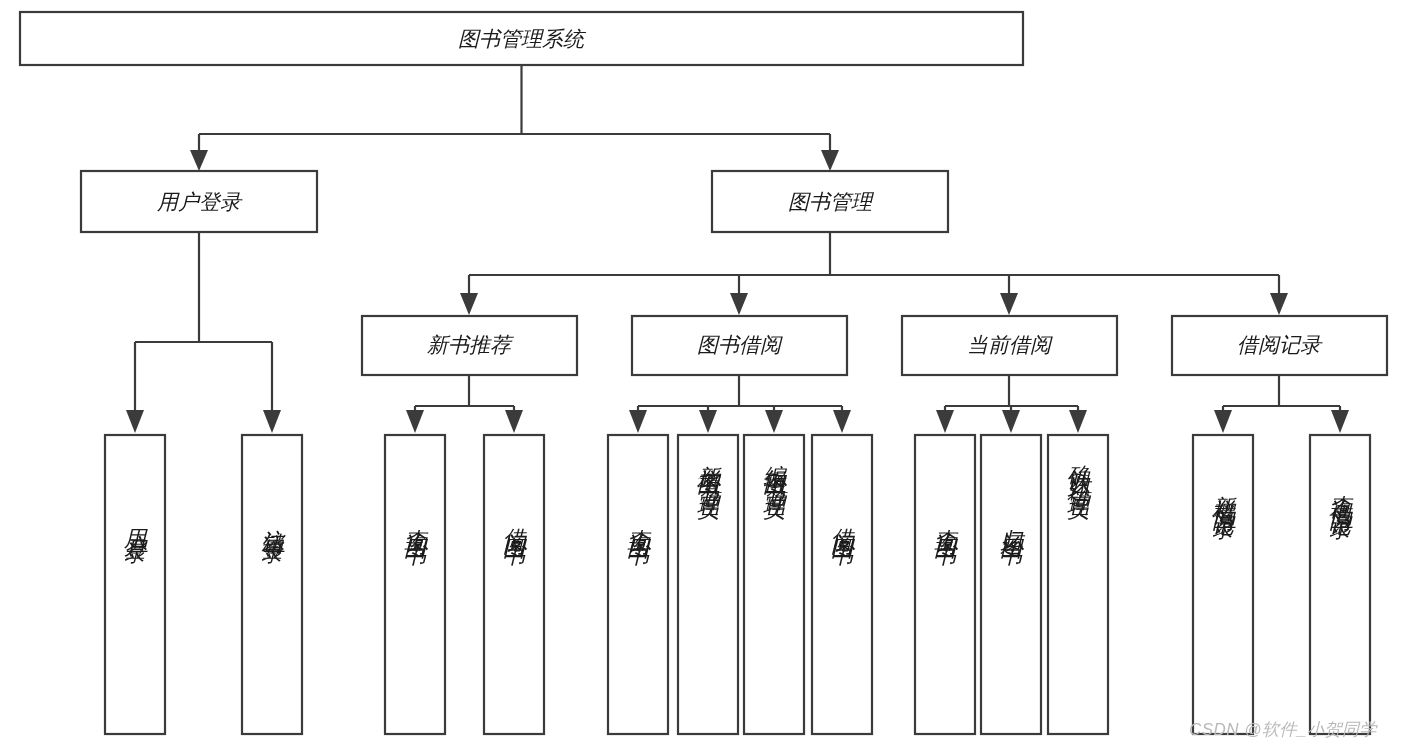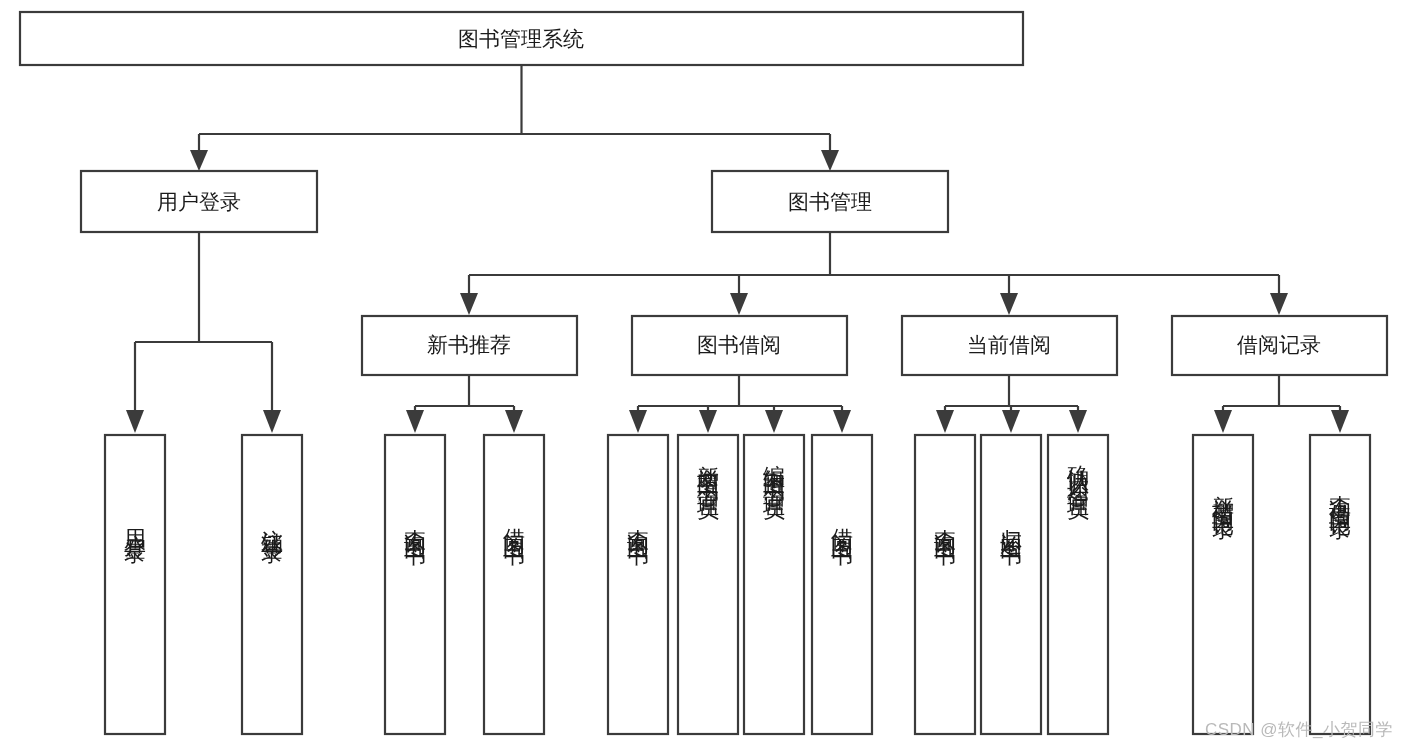--- a/index.html
+++ b/index.html
@@ -11,20 +11,21 @@
     width: 1405px;
     height: 747px;
     overflow: hidden;
     font-family: "Liberation Sans", "DejaVu Sans", sans-serif;
   }
   #diagram-root {
     position: relative;
     width: 1405px;
     height: 747px;
     background: #ffffff;
+    font-style: italic;
   }
   svg.flow {
     position: absolute;
     left: 0;
     top: 0;
     width: 1405px;
     height: 747px;
     display: block;
   }
   .node-rect {
@@ -61,21 +62,21 @@
     text-orientation: upright;
     font-family: "Liberation Sans", "DejaVu Sans", sans-serif;
     font-size: 22px;
     line-height: 1;
     letter-spacing: 5px;
     color: #1b1b1b;
     white-space: nowrap;
   }
   .watermark {
     position: absolute;
-    right: 12px;
+    right: 28px;
     bottom: 6px;
     font-family: "Liberation Sans", "DejaVu Sans", sans-serif;
     font-size: 17px;
     color: #b9b9b9;
     letter-spacing: 0.5px;
     white-space: nowrap;
   }
 </style>
 </head>
 <body>

